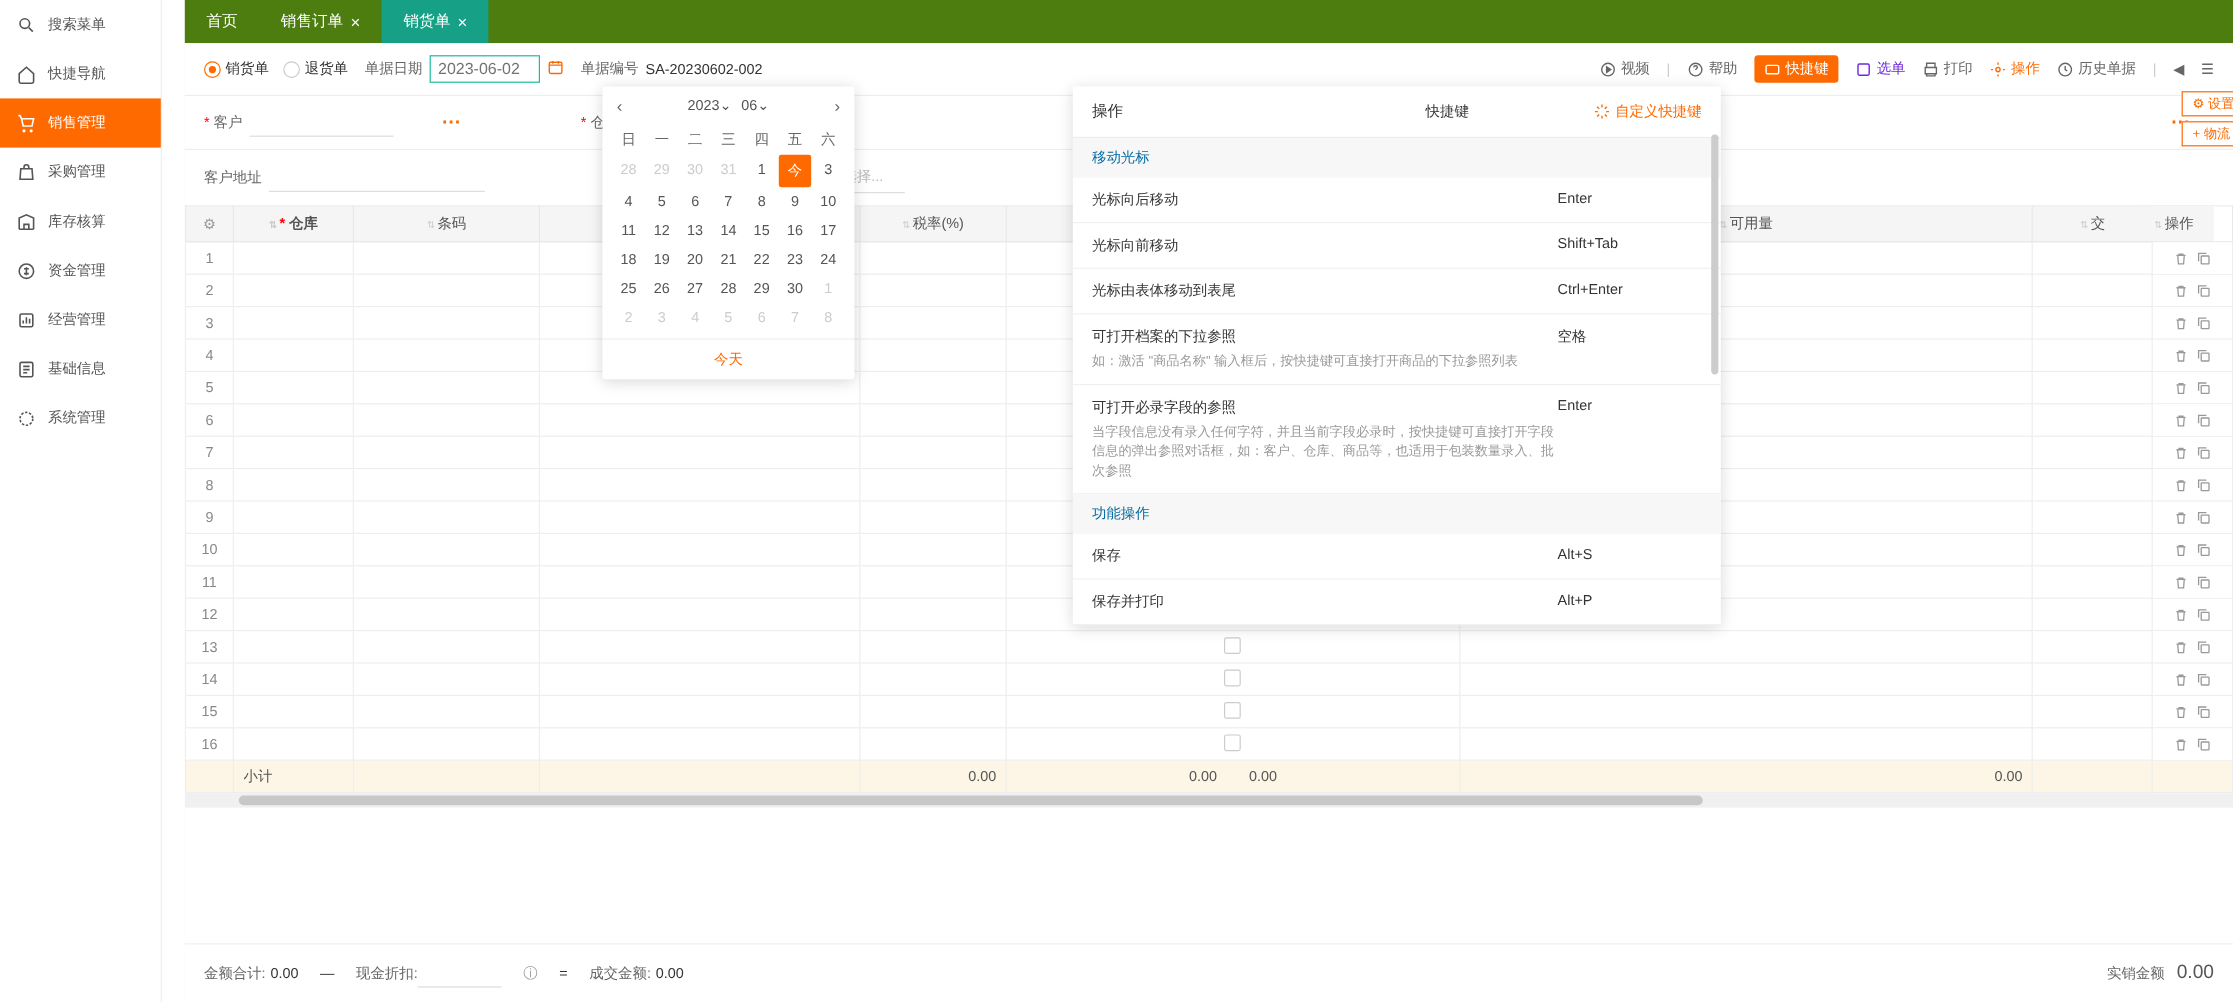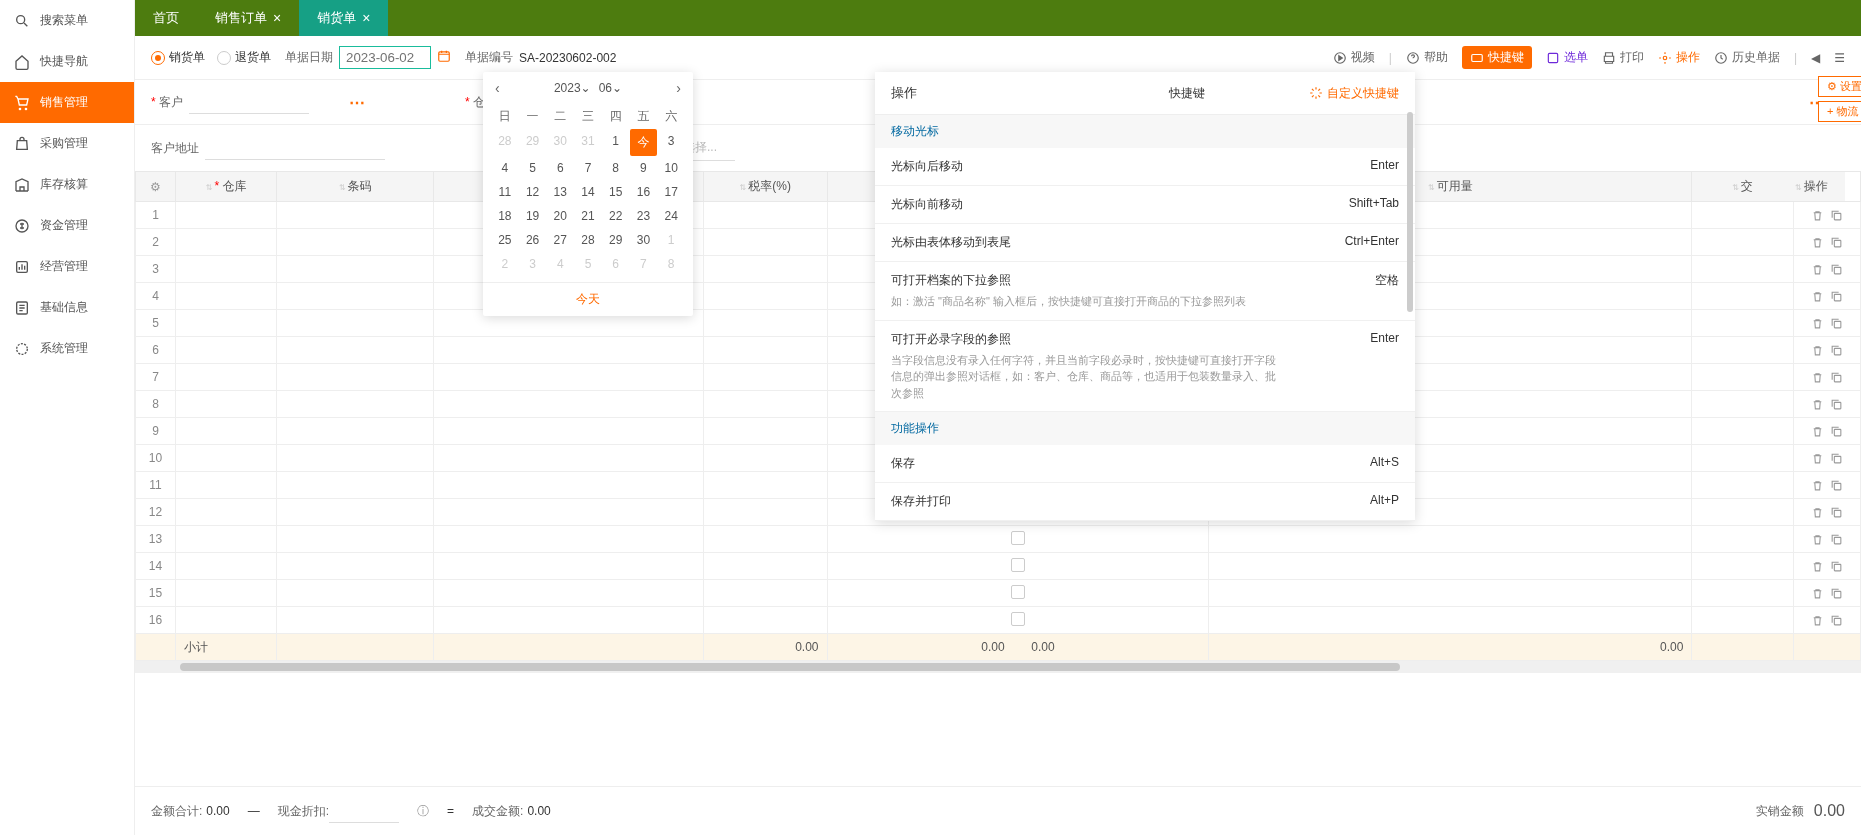--- a/index.html
+++ b/index.html
@@ -1,17 +1,17 @@
 <!DOCTYPE html>
 <html><head>
 <meta charset="utf-8">
 <style>
 * { margin: 0; padding: 0; box-sizing: border-box; }
 body { font-family: "Microsoft YaHei", Arial, sans-serif; font-size: 12px; color: #333; background: #fff; overflow: hidden; }
-.app { display: flex; height: 835px; width: 1861px; position: relative; }
+.app { display: flex; height: 835px; width: 1861px; position: relative; gap: 19px; }
 
 
 .sidebar { width: 135px; background: #fff; border-right: 1px solid #eee; flex-shrink: 0; }
 .side-item { display: flex; align-items: center; padding: 12px 14px; cursor: pointer; color: #555; gap: 10px; }
 .side-item.active { background: #ff6a00; color: #fff; }
 .side-icon { width: 16px; height: 16px; display: inline-flex; align-items: center; justify-content: center; }
 .side-icon svg { width: 16px; height: 16px; }
 
 
 .main { flex: 1; display: flex; flex-direction: column; background: #f5f5f5; position: relative; min-width: 0; }
@@ -89,21 +89,21 @@
 
 .shortcuts { position: absolute; top: 72px; left: 740px; width: 540px; background: #fff; box-shadow: 0 2px 12px rgba(0,0,0,.15); z-index: 40; max-height: 456px; overflow-y: auto; }
 .sc-head { display: flex; padding: 12px 16px; align-items: center; border-bottom: 1px solid #eee; }
 .sc-head-l { flex: 1; font-size: 13px; }
 .sc-custom { color: #ff6a00; cursor: pointer; display: flex; align-items: center; gap: 4px; margin-left: 20px; }
 .sc-section { background: #f7f7f7; padding: 8px 16px; color: #0369a1; font-size: 12px; }
 .sc-row { display: flex; padding: 10px 16px; border-bottom: 1px solid #f0f0f0; }
 .sc-op { flex: 1; }
 .sc-op-t { color: #333; font-size: 12px; }
 .sc-op-d { color: #999; font-size: 11px; margin-top: 4px; line-height: 1.5; }
-.sc-key { width: 120px; color: #333; font-size: 12px; text-align: right; }
+.sc-key { width: 120px; color: #333; font-size: 12px; }
 .sc-scroll { position: absolute; right: 2px; top: 40px; bottom: 4px; width: 6px; }
 .sc-scroll-thumb { position: absolute; top: 0; width: 6px; height: 200px; background: #ccc; border-radius: 3px; }
 
 .hdr-col-sticky { position: sticky; right: 16px; background: #f5f5f5; }
 .op-col-sticky { position: sticky; right: 0; background: #fff; }
 </style>
 </head>
 <body>
 
 <div class="app">
@@ -305,21 +305,21 @@
         <span class="field-label">项目</span>
         <span class="sel-text">选择...</span>
       </div>
     </div>
 
     <div class="table-area">
       <table class="tbl">
         <thead>
             <tr id="thead-row">
               <th class="row-num"><span class="gear">⚙</span></th>
-              <th style="min-width: 90px;"><span class="sort-ic">⇅</span><span style="color:#f00">* </span>仓库</th>
+              <th style="min-width: 90px; font-weight: bold;"><span class="sort-ic">⇅</span><span style="color:#f00">* </span>仓库</th>
               <th style="min-width: 140px;"><span class="sort-ic">⇅</span>条码</th>
               <th style="min-width: 240px;"><span class="sort-ic">⇅</span>规格型号</th>
               <th style="min-width: 110px;"><span class="sort-ic">⇅</span>税率(%)</th>
               <th style="min-width: 340px;"><span class="sort-ic">⇅</span>赠品</th>
               <th style="min-width: 430px; font-family: Liberation Serif, serif;"><span class="sort-ic">⇅</span>可用量</th>
               <th style="min-width: 90px;"><span class="sort-ic">⇅</span>交</th>
               <th class="hdr-col-sticky" style="min-width: 60px;"><span class="sort-ic">⇅</span>操作</th>
             </tr>
           </thead>
         <tbody id="tbody">

